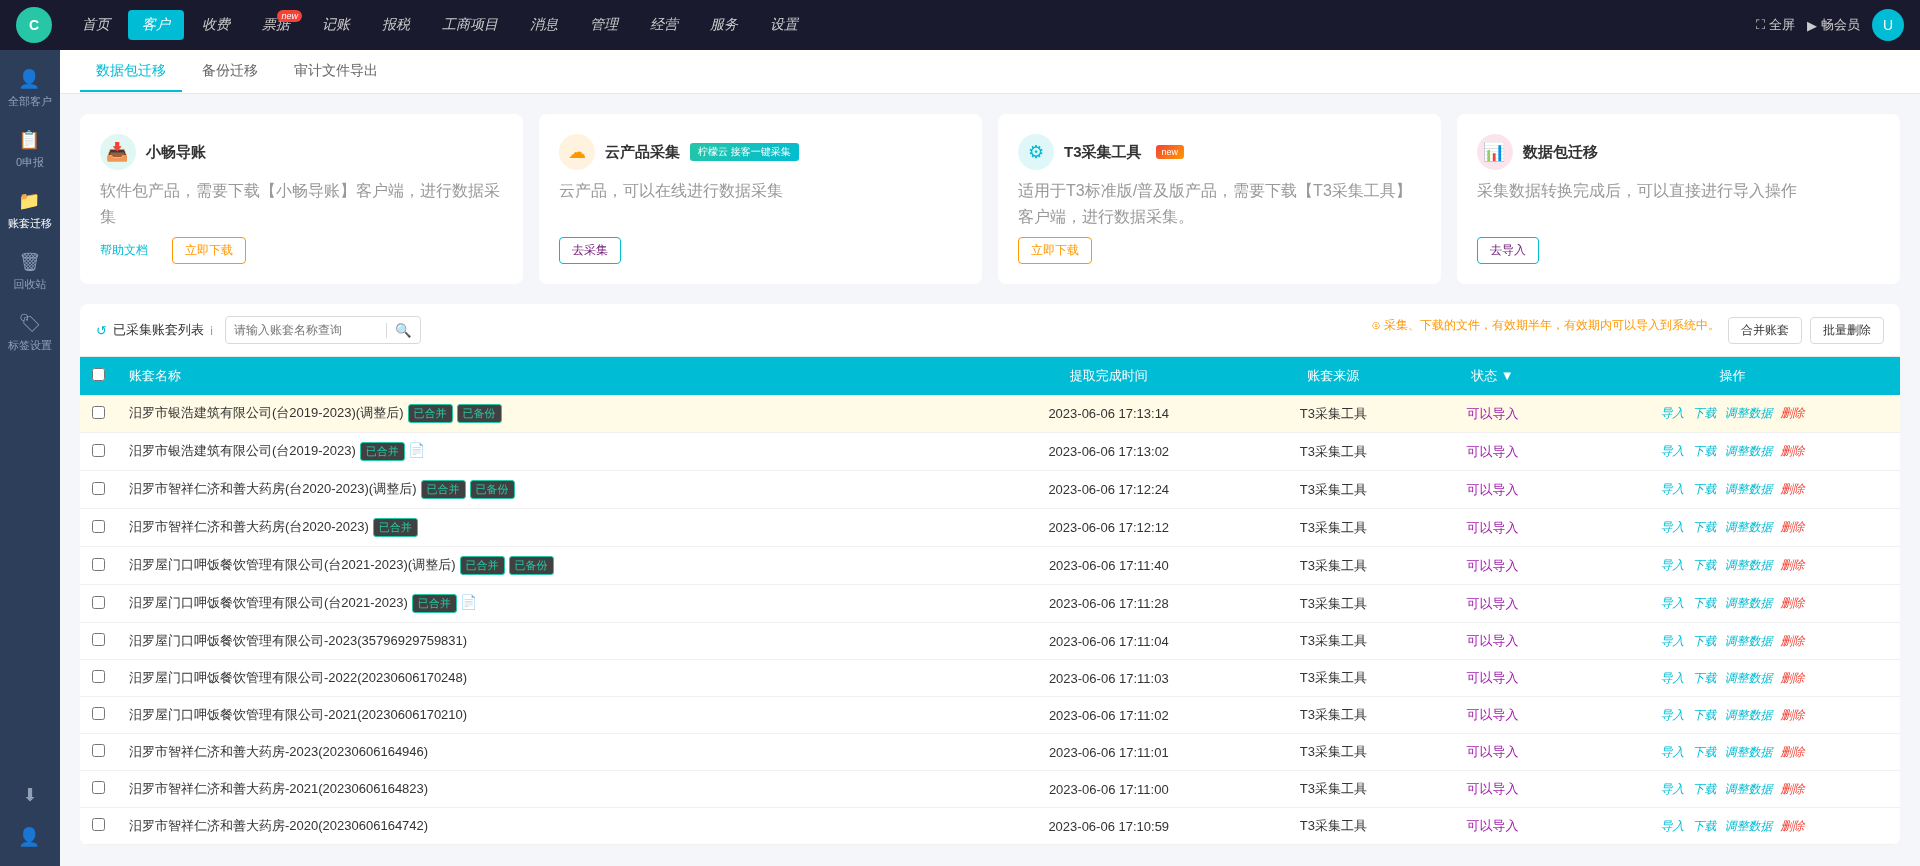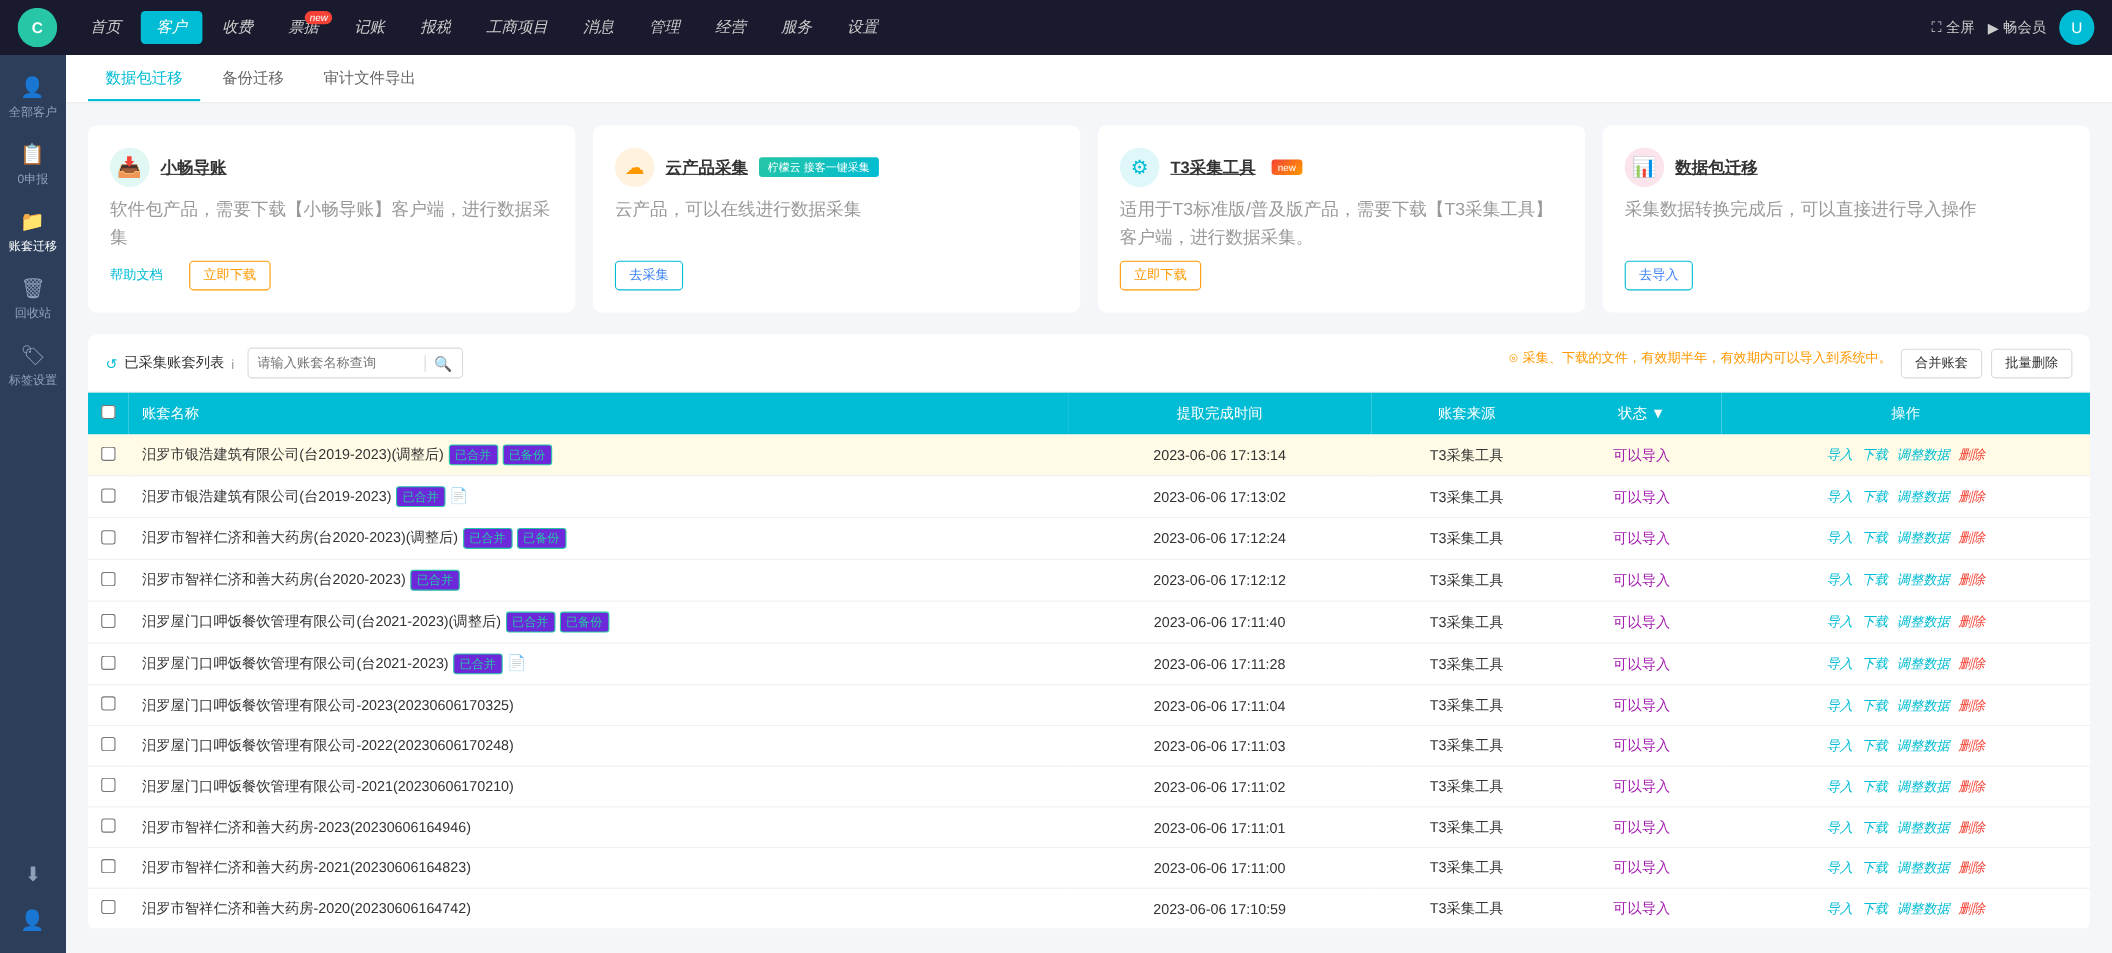--- a/index.html
+++ b/index.html
@@ -77,30 +77,30 @@
     .card-header { display: flex; align-items: center; gap: 10px; }
     .card-icon {
       width: 36px; height: 36px; border-radius: 50%;
       display: flex; align-items: center; justify-content: center;
       font-size: 18px;
     }
     .card-icon.green { background: #e0f7f4; color: #26c6a6; }
     .card-icon.orange { background: #fff3e0; color: #ff9800; }
     .card-icon.teal { background: #e0f7fa; color: #00bcd4; }
     .card-icon.red { background: #fce4ec; color: #e91e63; }
-    .card-title { font-size: 15px; font-weight: bold; color: #333; text-decoration: underline; }
+    .card-title { font-size: 15px; font-weight: bold; color: #333; }
     .card-desc { font-size: 16px; color: #999; line-height: 1.6; }
     .card-actions { display: flex; align-items: center; gap: 24px; margin-top: auto; }
     .card-link { color: #00bcd4; font-size: 12px; cursor: pointer; }
     .card-btn {
       border: 1px solid; border-radius: 4px; padding: 4px 12px;
       font-size: 12px; cursor: pointer; background: #fff;
     }
     .card-btn.orange { border-color: #ff9800; color: #ff9800; }
-    .card-btn.teal { border-color: #00bcd4; color: #3b82f6; }
+    .card-btn.teal { border-color: #00bcd4; color: #701a75; }
     .card-badge {
       background: #ff9800; color: #fff; font-size: 10px;
       padding: 2px 6px; border-radius: 3px; margin-left: 4px;
     }
     .card-badge.new { background: linear-gradient(135deg, #f44336, #ff9800); font-size: 9px; }
     .card-badge2 {
       background: linear-gradient(135deg, #26c6a6, #00bcd4);
       color: #fff; font-size: 10px; padding: 2px 8px; border-radius: 3px;
     }
 
@@ -142,21 +142,21 @@
     .data-table tbody tr.highlighted { background: #fffbe6; }
     .data-table td { padding: 9px 12px; font-size: 13px; text-align: center; color: #333; }
     .data-table td.name-col { text-align: left; }
     .checkbox-cell { width: 36px; text-align: center; }
     .row-checkbox { cursor: pointer; }
     .tag {
       display: inline-flex; align-items: center; justify-content: center;
       padding: 1px 5px; border-radius: 3px; font-size: 11px;
       margin-left: 4px;
     }
-    .tag.green { background: #6d28d9; color: #26c6a6; border: 1px solid #26c6a6; }
+    .tag.green { background: #404040; color: #26c6a6; border: 1px solid #26c6a6; }
     .op-btn {
       color: #00bcd4; cursor: pointer; font-size: 12px; margin: 0 4px; font-style: italic;
     }
     .op-btn.red { color: #f44336; }
     .status-ok { color: #a21caf; }
     .icon-file { color: #999; font-size: 14px; margin-left: 4px; }
   </style>
 </head>
 <body>
 
@@ -357,21 +357,21 @@
             <tr>
               <td class="checkbox-cell"><input type="checkbox" class="row-checkbox" style=""></td>
               <td class="name-col"><span>汨罗屋门口呷饭餐饮管理有限公司(台2021-2023)</span><span class="tag green">已合并</span><span class="icon-file">📄</span></td>
               <td>2023-06-06 17:11:28</td>
               <td>T3采集工具</td>
               <td><span class="status-ok">可以导入</span></td>
               <td><span class="op-btn">导入</span><span class="op-btn">下载</span><span class="op-btn">调整数据</span><span class="op-btn red">删除</span></td>
             </tr>
             <tr>
               <td class="checkbox-cell"><input type="checkbox" class="row-checkbox" style=""></td>
-              <td class="name-col"><span>汨罗屋门口呷饭餐饮管理有限公司-2023(20230606170325)</span></td>
+              <td class="name-col"><span>汨罗屋门口呷饭餐饮管理有限公司-2023(35796929759831)</span></td>
               <td>2023-06-06 17:11:04</td>
               <td>T3采集工具</td>
               <td><span class="status-ok">可以导入</span></td>
               <td><span class="op-btn">导入</span><span class="op-btn">下载</span><span class="op-btn">调整数据</span><span class="op-btn red">删除</span></td>
             </tr>
             <tr>
               <td class="checkbox-cell"><input type="checkbox" class="row-checkbox" style=""></td>
               <td class="name-col"><span>汨罗屋门口呷饭餐饮管理有限公司-2022(20230606170248)</span></td>
               <td>2023-06-06 17:11:03</td>
               <td>T3采集工具</td>

